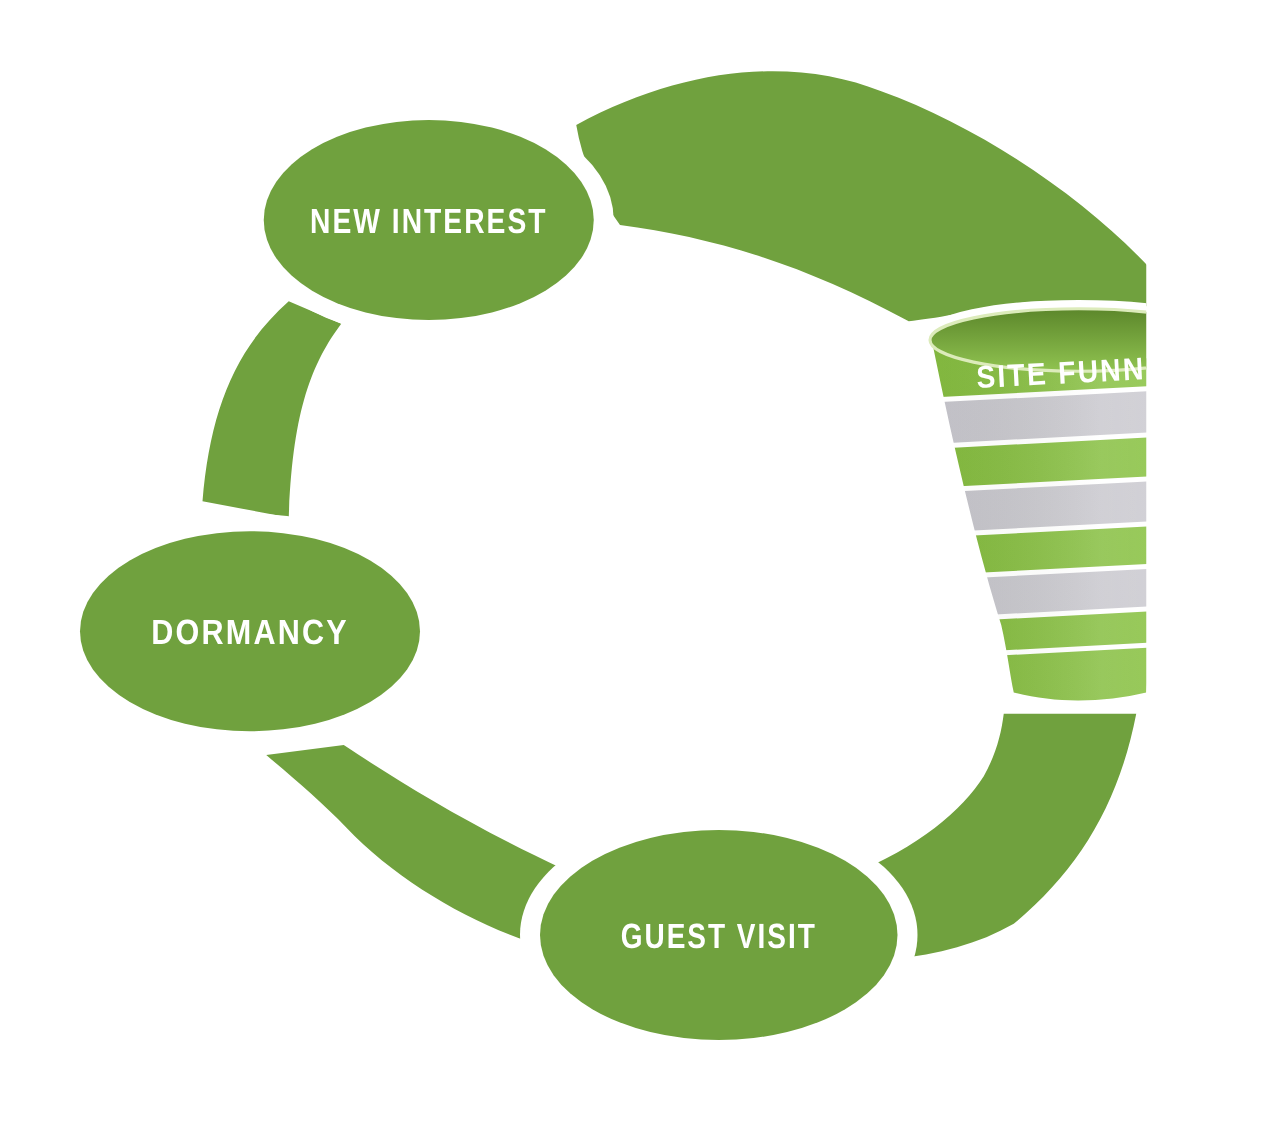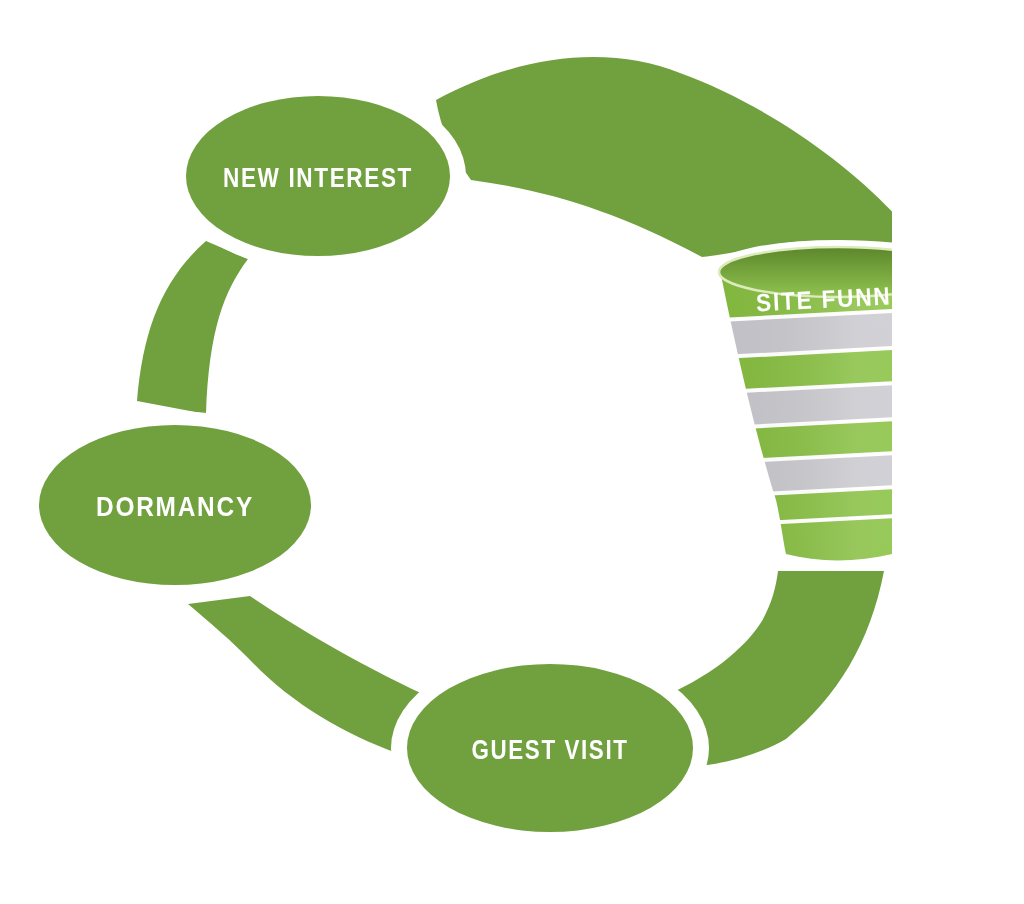--- a/index.html
+++ b/index.html
@@ -1,16 +1,16 @@
 <!DOCTYPE html>
 <html><head>
 <meta charset="utf-8">
 <style>
   html,body{margin:0;padding:0;background:#ffffff;}
-  .stage{position:relative;width:892px;height:904px;background:#ffffff;overflow:hidden;}
+  .stage{position:relative;width:892px;height:904px;background:#ffffff;overflow:hidden;padding-left:25px;}
   svg{display:block;}
   text{font-family:"Liberation Sans","DejaVu Sans",sans-serif;font-weight:bold;fill:#ffffff;}
   .node-label{letter-spacing:2px;}
   .funnel-label{letter-spacing:2px;}
   .halo{stroke:#ffffff;}
   .rim{stroke:#dcebbb;stroke-width:2.5;}
 </style>
 </head>
 <body>
 

